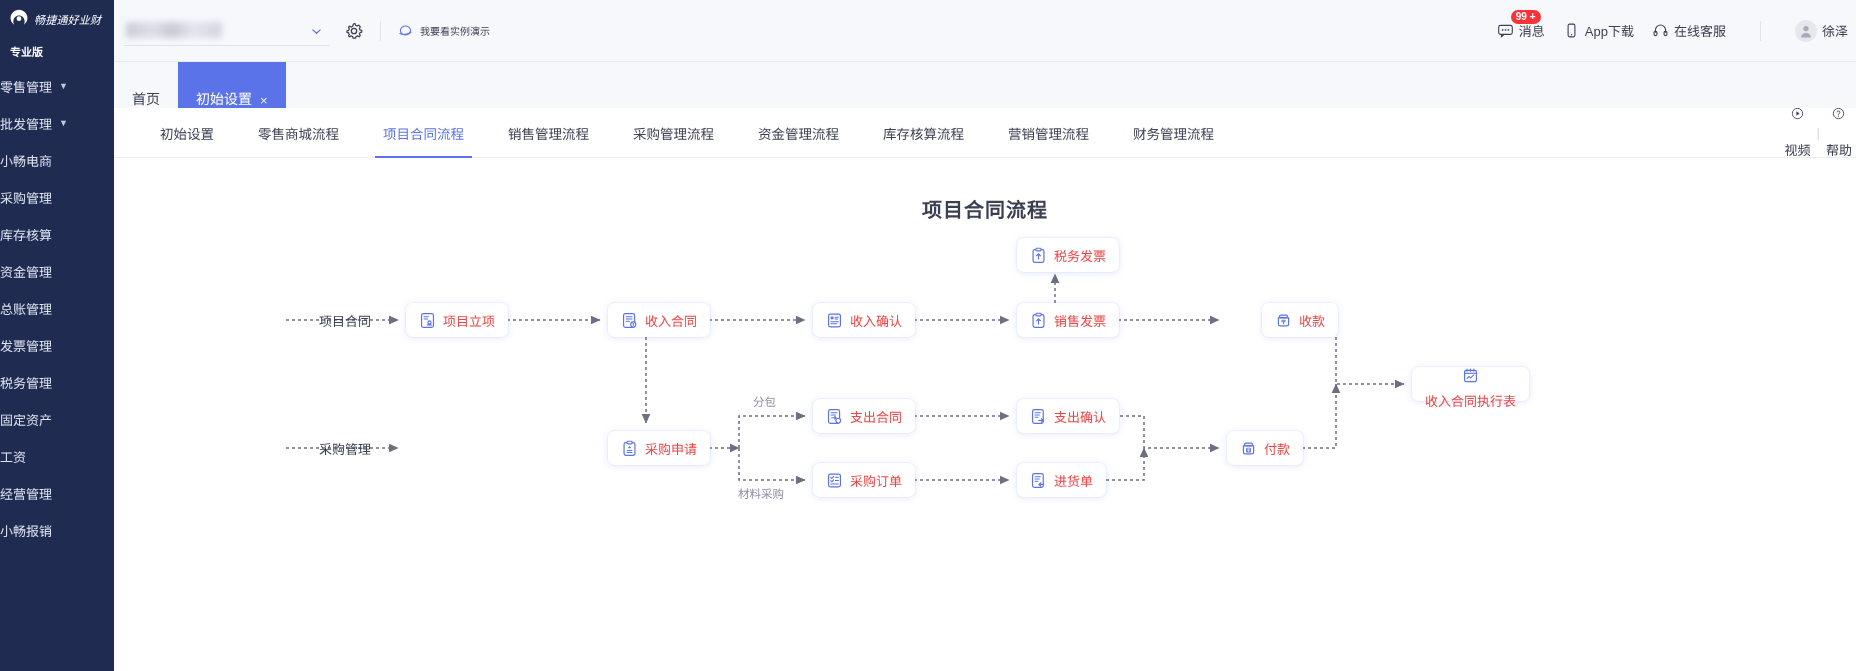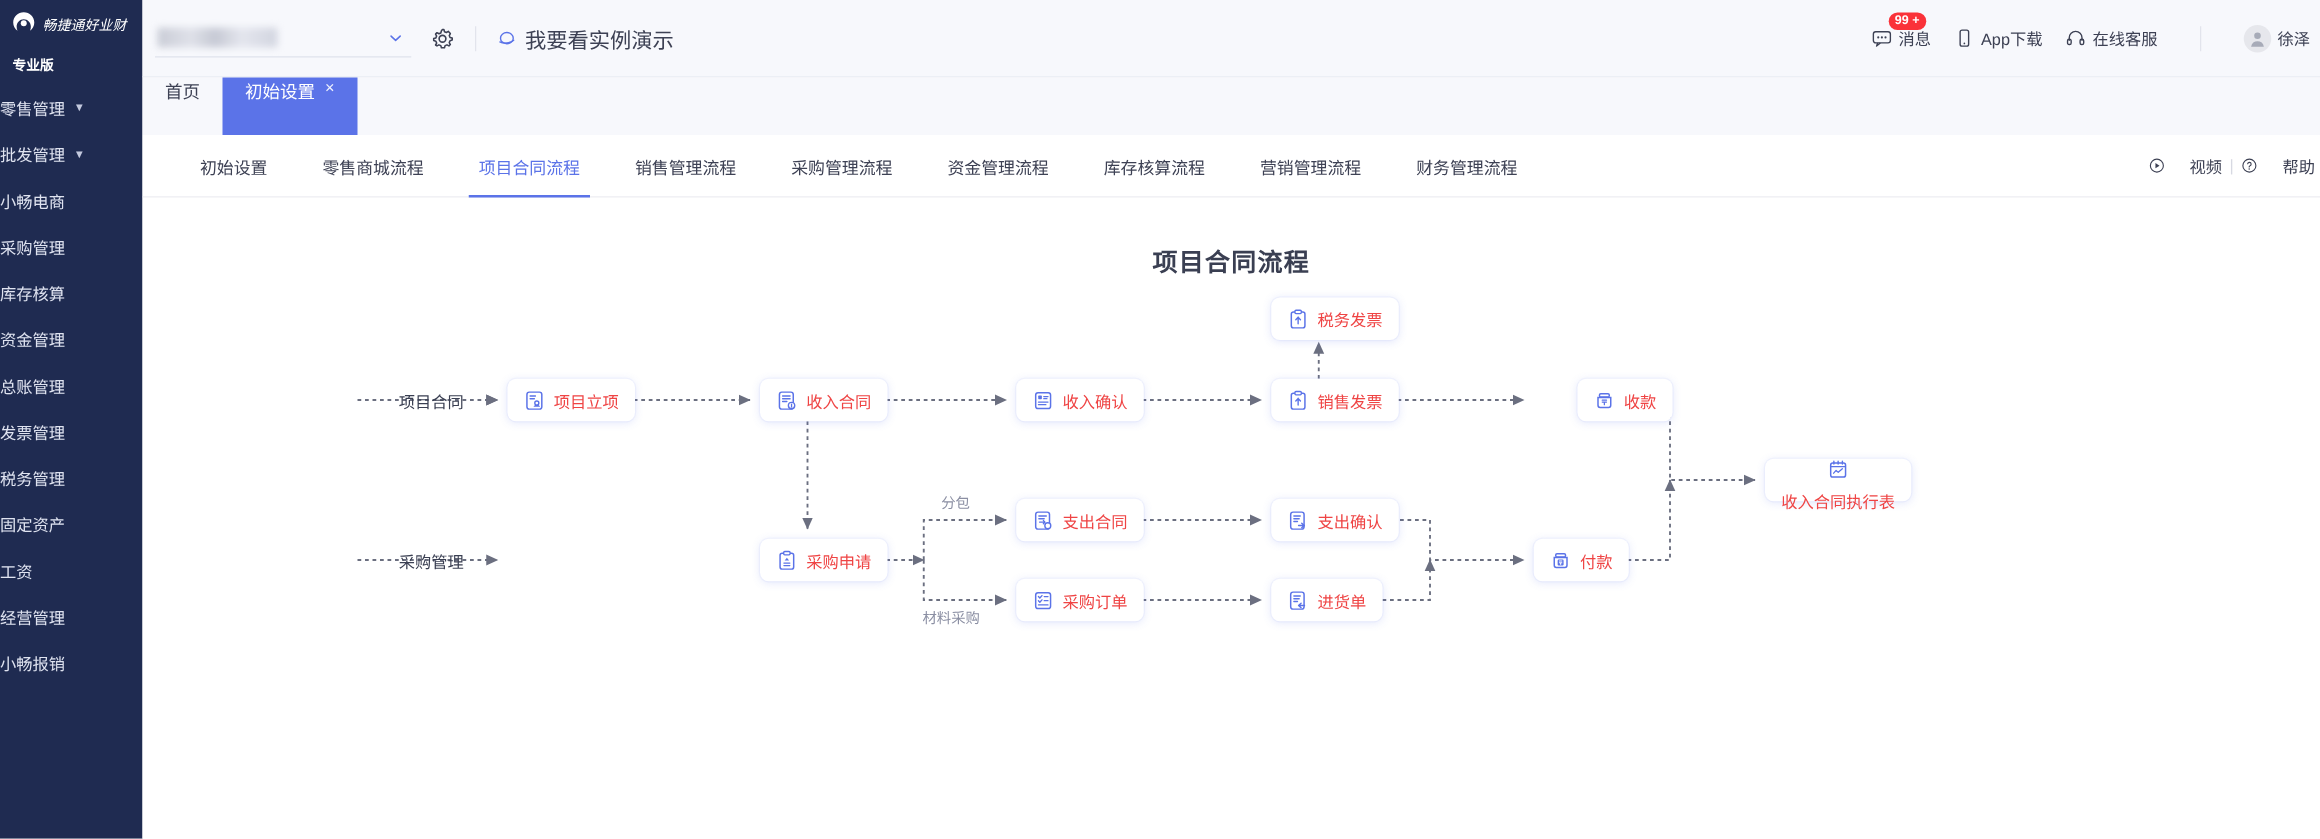--- a/index.html
+++ b/index.html
@@ -69,21 +69,21 @@
     width: 13px; height: 13px;
   }
   .gear-btn {
     margin-left: 15px; width: 20px; height: 20px; cursor: pointer;
   }
   .hdr-divider {
     width: 1px; height: 20px; background: #e2e4ec; margin: 0 16px;
   }
   .demo-link {
     display: flex; align-items: center; gap: 6px;
-    font-size: 17px; color: #3d4154; cursor: pointer; white-space: nowrap;
+    font-size: 10px; color: #3d4154; cursor: pointer; white-space: nowrap;
   }
   .hdr-right {
     margin-left: auto; display: flex; align-items: center;
     padding-right: 8px; gap: 18px;
   }
   .hdr-item {
     position: relative; display: flex; align-items: center; gap: 5px;
     font-size: 13px; color: #3d4154; cursor: pointer; white-space: nowrap;
   }
   .badge {
@@ -97,21 +97,21 @@
     background: #e6e7ec; display: flex; align-items: center; justify-content: center;
   }
 
   
   .tabstrip {
     position: absolute; left: 114px; top: 62px; right: 0; height: 46px;
     background: #f7f8fc;
     display: flex; align-items: flex-end;
   }
   .tab {
-    height: 46px; display: flex; align-items: flex-start; gap: 8px;
+    height: 46px; display: flex; align-items: flex-end; gap: 8px;
     padding: 0 18px; font-size: 14px; color: #3d4154; cursor: pointer;
     white-space: nowrap;
   }
   .tab.active { background: #5b73e8; color: #ffffff; }
   .tab .tab-close { font-size: 13px; opacity: .9; }
 
   
   .content {
     position: absolute; left: 114px; top: 108px; right: 0; bottom: 0;
     background: #ffffff; overflow: hidden;
@@ -128,21 +128,21 @@
   }
   .subtab.active { color: #5b73e8; }
   .subtab.active::after {
     content: ""; position: absolute; left: 14px; right: 14px; bottom: 0;
     height: 2px; background: #5b73e8;
   }
   .subtabs-right {
     margin-left: auto; display: flex; align-items: center;
     gap: 6px; padding-right: 4px; font-size: 13px; color: #3d4154;
   }
-  .sr-item { display: flex; align-items: center; gap: 20px; cursor: pointer; white-space: nowrap; }
+  .sr-item { display: flex; align-items: center; gap: 20px; cursor: pointer; white-space: nowrap; flex-direction: column; }
   .sr-sep { color: #d7d9e2; }
 
   .diagram-title {
     text-align: center; font-size: 20px; color: #3a3f52;
     margin-top: 36px; letter-spacing: 1px;
   }
 
   
   .canvas { position: relative; width: 100%; height: 430px; }
   .canvas svg.links { position: absolute; left: 0; top: 0; width: 1742px; height: 430px; }

